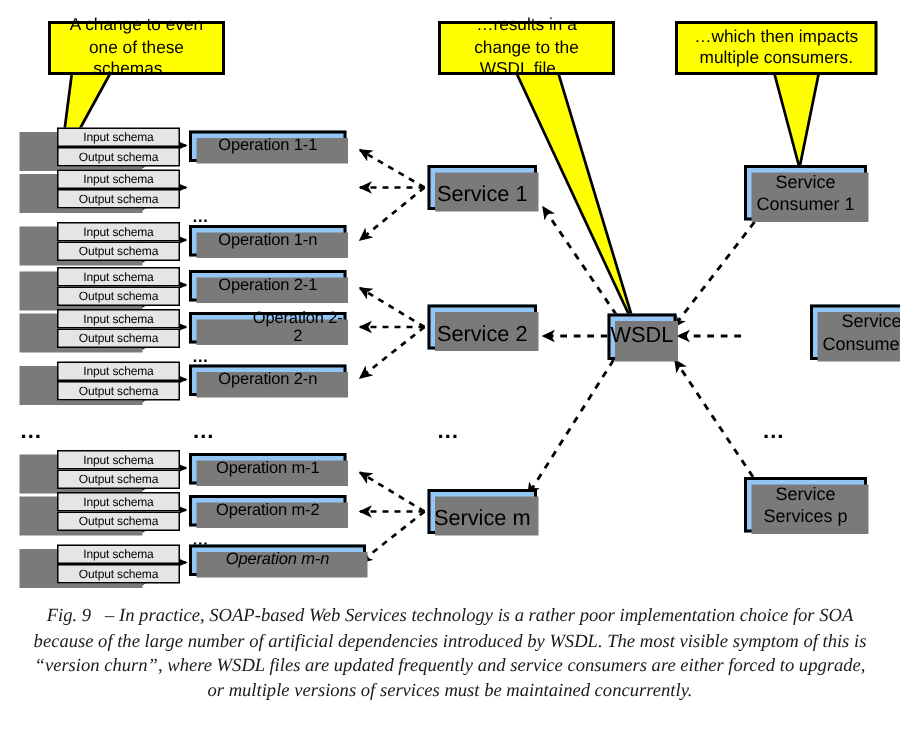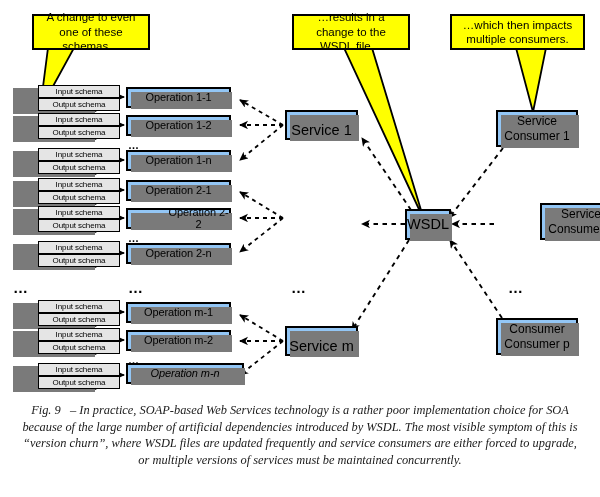--- a/index.html
+++ b/index.html
@@ -288,23 +288,20 @@
       <div class="schema-row out">Output schema</div>
     </div>
     <div class="schema-pair" style="left:10px; top:363px;">
       <div class="schema-row in">Input schema</div>
       <div class="schema-row out">Output schema</div>
     </div>
 
     <div class="node op-box" style="left:126px; top:87px;  width:105px; height:21px;">
       <span>Operation 1-1</span>
     </div>
-    <div class="node op-box" style="left:126px; top:115px; width:105px; height:21px;">
-      <span>Operation 1-2</span>
-    </div>
     <div class="dots-small" style="left:128px; top:140px;">…</div>
     <div class="node op-box" style="left:126px; top:150px; width:105px; height:21px;">
       <span>Operation 1-n</span>
     </div>
 
     <div class="node op-box" style="left:126px; top:180px; width:105px; height:21px;">
       <span>Operation 2-1</span>
     </div>
     <div class="node op-box" style="left:126px; top:208px; width:105px; height:21px;padding-left:40px;">
       <span>Operation 2-2</span>
@@ -321,36 +318,39 @@
       <span>Operation m-2</span>
     </div>
     <div class="dots-small" style="left:128px; top:355px;">…</div>
     <div class="node op-box" style="left:126px; top:363px; width:118px; height:21px;font-style:italic;">
       <span>Operation m-n</span>
     </div>
 
     <div class="node service-box" style="left:285px; top:110px; width:73px; height:30px;">
       <span>Service 1</span>
     </div>
+    <div class="node service-box" style="left:285px; top:203px; width:73px; height:30px;">
+      <span>Service 2</span>
+    </div>
     <div class="node wsdl-box" style="left:405px; top:209px; width:46px; height:31px;">
       <span>WSDL</span>
     </div>
 
     <div class="node service-box" style="left:285px; top:326px; width:73px; height:30px;">
       <span>Service m</span>
     </div>
 
     <div class="node consumer-box" style="left:496px; top:110px; width:82px; height:37px;">
       <span>Service Consumer 1</span>
     </div>
     <div class="node consumer-box" style="left:496px; top:203px; width:82px; height:37px;margin-left:44px;">
       <span>Service Consumer 2</span>
     </div>
     <div class="node consumer-box" style="left:496px; top:318px; width:82px; height:37px;">
-      <span>Consumer Consumer p</span>
+      <span>Service Services p</span>
     </div>
 
     <div class="dots" style="left:13px;  top:280px;">…</div>
     <div class="dots" style="left:128px; top:280px;">…</div>
     <div class="dots" style="left:291px; top:280px;">…</div>
     <div class="dots" style="left:508px; top:280px;">…</div>
 
   </div>
 
   <div id="caption">

